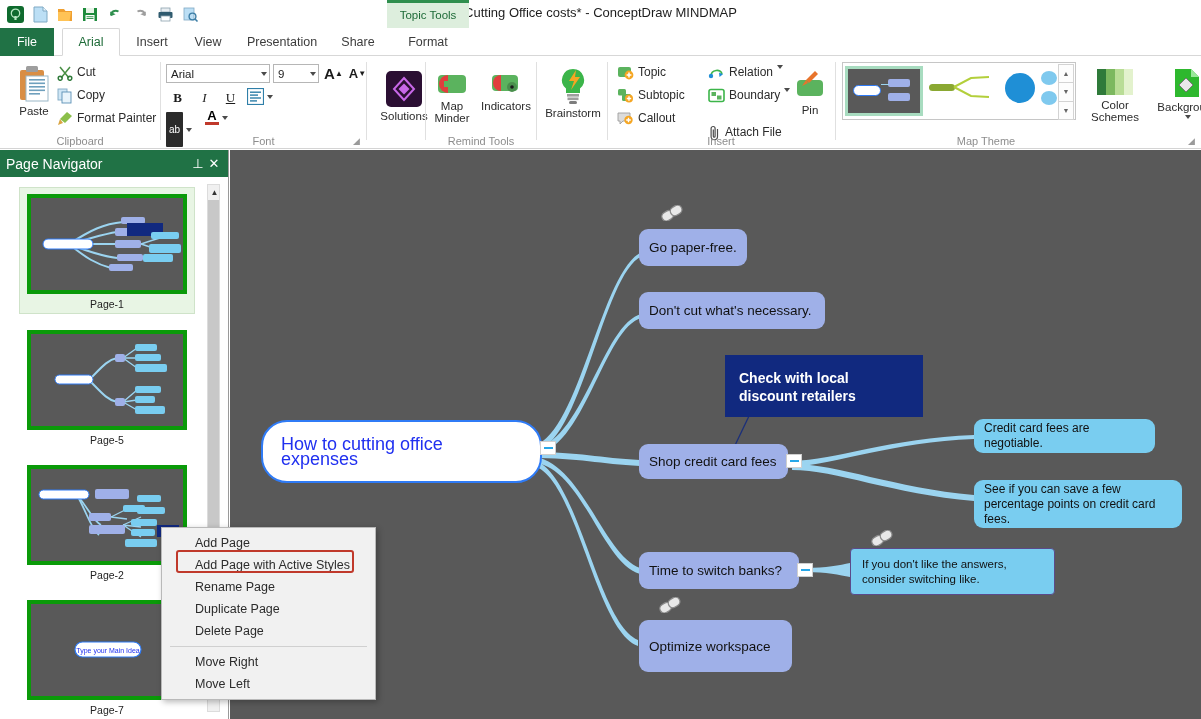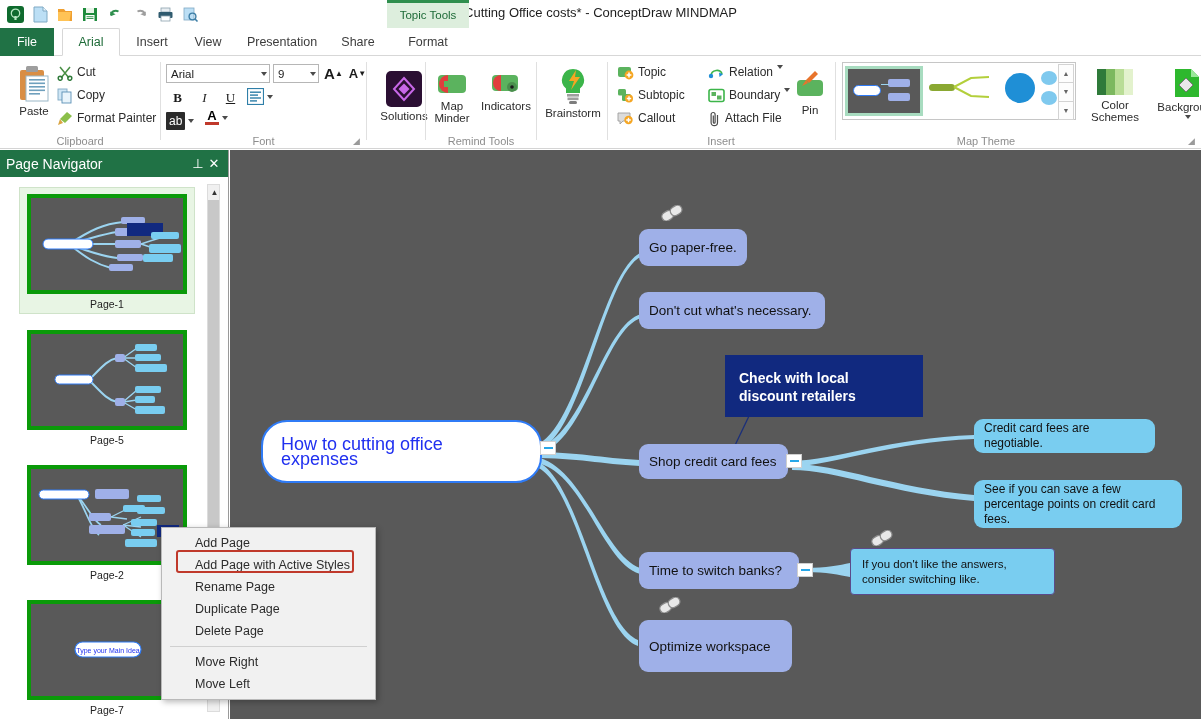--- a/index.html
+++ b/index.html
@@ -238,21 +238,21 @@
             <g fill="#2f7fa8">
               <rect x="3" y="3.5" width="11" height="1.4"></rect>
               <rect x="3" y="6.4" width="8" height="1.4"></rect>
               <rect x="3" y="9.3" width="11" height="1.4"></rect>
               <rect x="3" y="12.2" width="7" height="1.4"></rect>
             </g>
           </svg>
         <span class="caret"></span>
       </div>
       <div style="position:absolute;left:5px;top:56px;display:flex;align-items:center;gap:3px;cursor:pointer;">
-        <span style="background:#2b2b2b;color:#fff;font-size:12px;padding:2px 3px;border-radius:1px;">ab</span>
+        <span style="background:#2b2b2b;color:#fff;font-size:10px;padding:12px 3px;border-radius:1px;">ab</span>
         <span class="caret"></span>
       </div>
       <div style="position:absolute;left:44px;top:54px;display:flex;align-items:center;gap:3px;cursor:pointer;">
         <span style="display:flex;flex-direction:column;align-items:center;">
           <span style="font-size:13px;font-weight:bold;line-height:12px;">A</span>
           <span style="width:14px;height:3px;background:#c0392b;"></span>
         </span>
         <span class="caret"></span>
       </div>
       <div class="grp-title">Font</div>
@@ -345,21 +345,21 @@
       </div>
       <div class="smallrow" style="position:absolute;left:97px;top:31px;">
         <svg width="17" height="15" viewBox="0 0 17 15">
             <rect x="1" y="1.5" width="15" height="12" rx="2" fill="none" stroke="#3cb54a" stroke-width="1.6"></rect>
             <rect x="3.5" y="4" width="4.5" height="4" fill="#5bb35e"></rect>
             <rect x="9" y="7.5" width="4.5" height="4" fill="#5bb35e"></rect>
           </svg>
         <span class="lbl">Boundary</span>
         <span class="caret"></span>
       </div>
-      <div class="smallrow" style="position:absolute;left:97px;top:54px;">
+      <div class="smallrow" style="position:absolute;left:97px;top:68px;">
         <svg width="13" height="16" viewBox="0 0 13 16">
             <path d="M9.5 4v7.5a3.2 3.2 0 01-6.4 0V3.5a2 2 0 014 0v7.8a.9.9 0 01-1.8 0V4.5" fill="none" stroke="#4a4a4a" stroke-width="1.2"></path>
           </svg>
         <span class="lbl">Attach File</span>
       </div>
       <div class="grp-title">Insert</div>
     </div>
 
     <div class="grp" style="left:786px; width:48px;">
       <div class="bigbtn" style="position:absolute;left:2px;top:12px;width:44px;">

